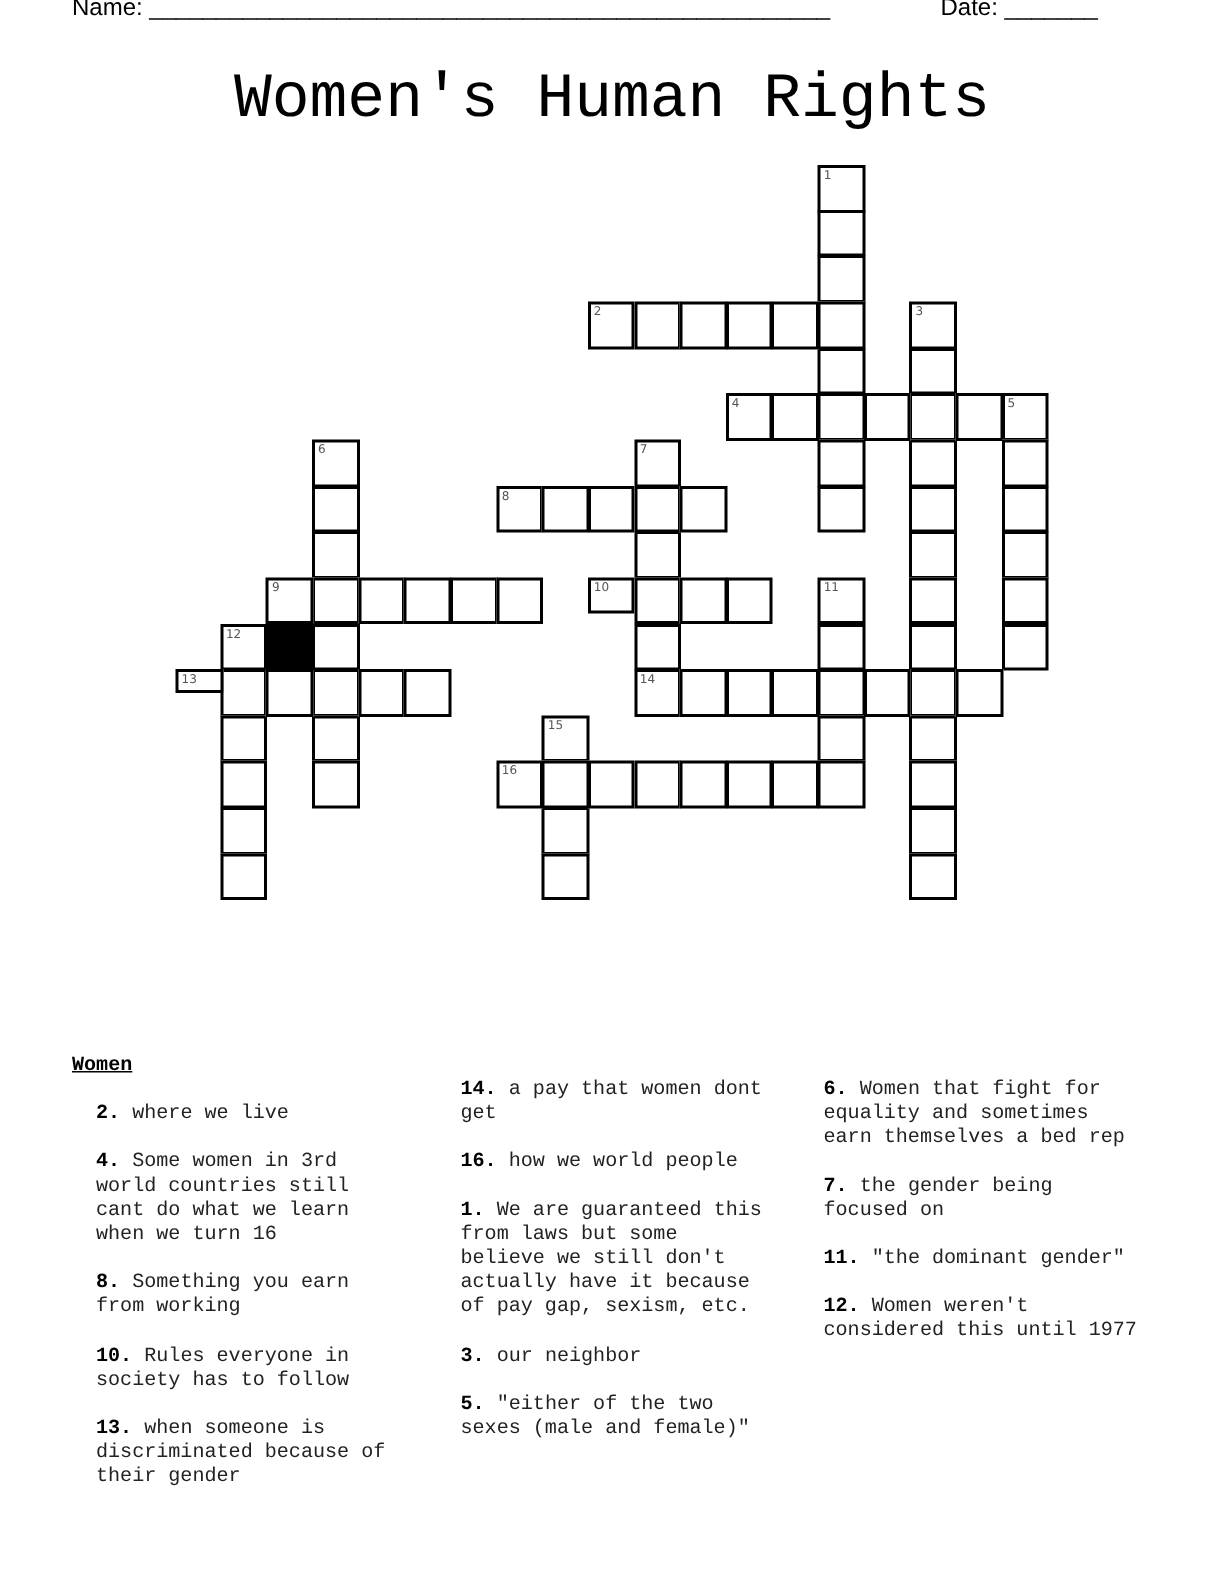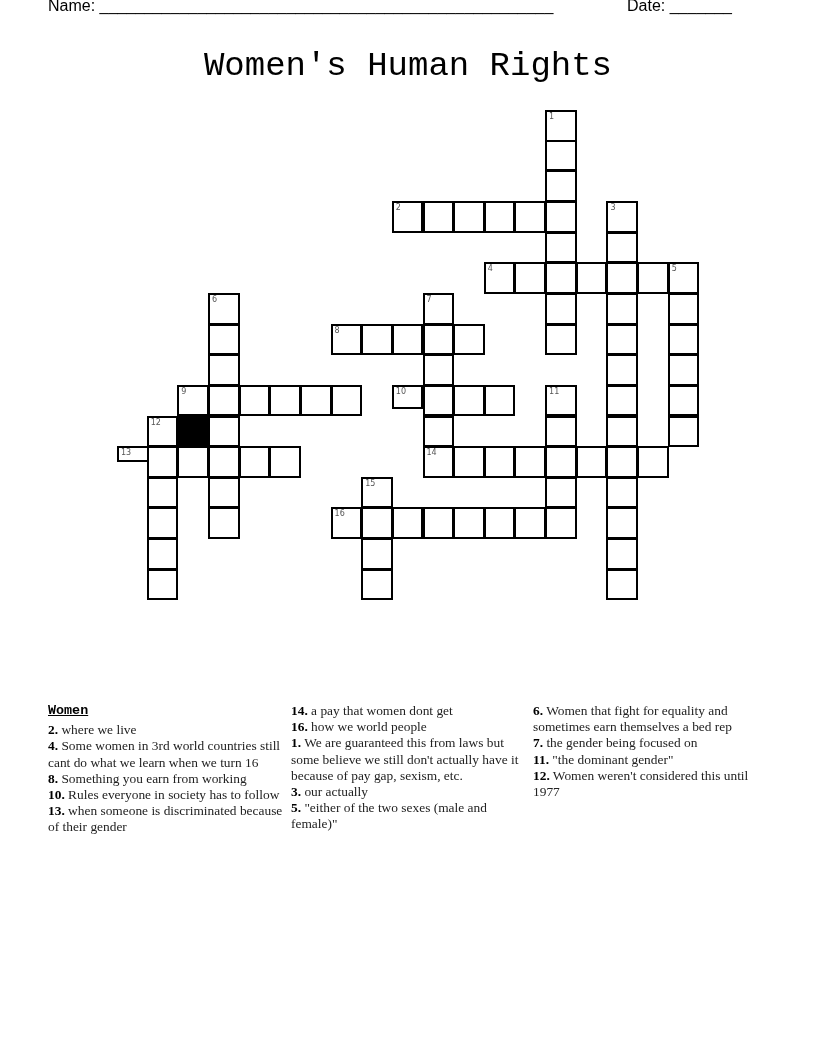--- a/index.html
+++ b/index.html
@@ -1,29 +1,29 @@
 <!DOCTYPE html>
 <html><head>
 <meta charset="utf-8">
 <style>
   html, body { margin:0; padding:0; background:#ffffff; }
   body { width:816px; height:1056px; position:relative; overflow:hidden; color:#000; }
   .header-line { position:absolute; top:-3px; left:48px; font-family:"Liberation Sans", sans-serif; font-size:16px; white-space:nowrap; }
   .header-line .date { position:absolute; left:579px; top:0; }
-  .title { position:absolute; top:38px; left:0; width:816px; text-align:center; font-family:"Liberation Mono", monospace; font-size:34px; line-height:56px; }
+  .title { position:absolute; top:38px; left:0; width:816px; text-align:center; font-family:"Liberation Mono", monospace; font-size:42px; line-height:56px; }
   .grid { position:absolute; left:117px; top:110px; }
   .cell { position:absolute; width:30.65px; height:30.6px; box-sizing:border-box; border:2px solid #000; background:#fff; }
   .cell.black { background:#000; }
   .cell .num { position:absolute; top:0px; left:2px; font-family:"DejaVu Sans", sans-serif; font-size:8px; color:#555; line-height:10px; }
   .clues { position:absolute; top:703px; font-family:"Liberation Mono", monospace; font-size:13.4px; line-height:16.2px; color:#222; }
   .col1 { left:48px; width:240px; }
   .col2 { left:291px; width:240px; }
   .col3 { left:533px; width:245px; }
   .clues h3 { margin:0 0 3px 0; font-size:13.4px; font-weight:bold; text-decoration:underline; color:#000; line-height:16.2px; }
-  .clue { margin:0;font-family:Liberation Serif, serif; }
+  .clue { margin:16px; }
   .clue b { color:#000; }
 </style>
 </head>
 <body>
 
 <div class="header-line">
   <span>Name: ___________________________________________________</span>
   <span class="date">Date: _______</span>
 </div>
 
@@ -163,21 +163,21 @@
   <div class="clue"><b>4.</b><span> Some women in 3rd world countries still cant do what we learn when we turn 16</span></div>
   <div class="clue"><b>8.</b><span> Something you earn from working</span></div>
   <div class="clue"><b>10.</b><span> Rules everyone in society has to follow</span></div>
   <div class="clue"><b>13.</b><span> when someone is discriminated because of their gender</span></div>
 </div>
 
 <div class="clues col2">
   <div class="clue"><b>14.</b><span> a pay that women dont get</span></div>
   <div class="clue"><b>16.</b><span> how we world people</span></div>
   <div class="clue"><b>1.</b><span> We are guaranteed this from laws but some believe we still don't actually have it because of pay gap, sexism, etc.</span></div>
-  <div class="clue"><b>3.</b><span> our actually</span></div>
+  <div class="clue"><b>3.</b><span> our neighbor</span></div>
   <div class="clue"><b>5.</b><span> "either of the two sexes (male and female)"</span></div>
 </div>
 
 <div class="clues col3">
   <div class="clue"><b>6.</b><span> Women that fight for equality and sometimes earn themselves a bed rep</span></div>
   <div class="clue"><b>7.</b><span> the gender being focused on</span></div>
   <div class="clue"><b>11.</b><span> "the dominant gender"</span></div>
   <div class="clue"><b>12.</b><span> Women weren't considered this until 1977</span></div>
 </div>
 

